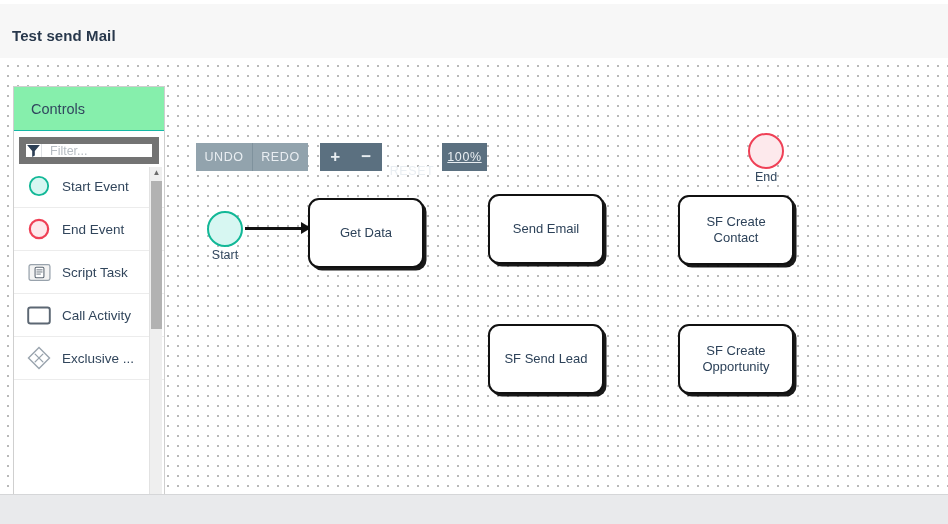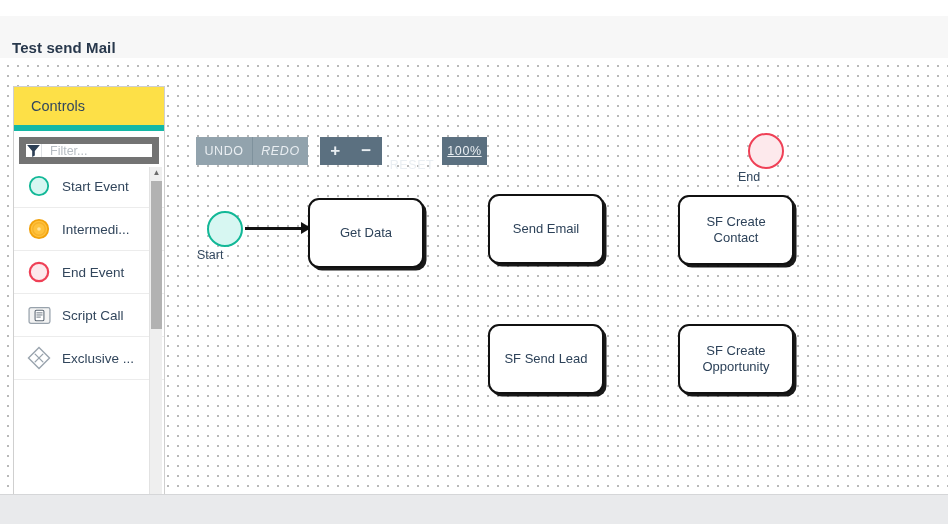--- a/index.html
+++ b/index.html
@@ -5,21 +5,21 @@
   html,body{margin:0;padding:0;}
   body{
     width:948px;height:524px;overflow:hidden;
     font-family:"Liberation Sans", sans-serif;
     background:#ffffff;color:#2e4057;
   }
   .app{position:relative;width:948px;height:524px;box-sizing:border-box;}
 
   
   .titlebar{
-    position:absolute;left:0;top:16px;width:948px;height:58px;
+    position:absolute;left:0;top:4px;width:948px;height:58px;
     background:#f7f7f7;border-bottom:1px solid #dcdcdc;box-sizing:border-box;
   }
   .titlebar .title{
     position:absolute;left:12px;top:23px;
     font-size:15px;font-weight:bold;color:#28384c;letter-spacing:.1px;
   }
 
   
   .canvas{
     position:absolute;left:0;top:58px;width:948px;height:436px;
@@ -35,21 +35,21 @@
     position:absolute;left:0;top:494px;width:948px;height:30px;
     background:#e9eaec;border-top:1px solid #d5d6d8;box-sizing:border-box;
   }
 
   
   .palette{
     position:absolute;left:13px;top:28px;width:152px;height:432px;
     background:#ffffff;border:1px solid #cfcfcf;box-sizing:border-box;
   }
   .palette-head{
-    height:44px;background:#fde047;border-bottom:6px solid #14b8a6;
+    height:44px;background:#86efac;border-bottom:1px solid #14b8a6;
     display:flex;align-items:center;padding-left:17px;box-sizing:border-box;
   }
   .palette-head span{font-size:14.5px;color:#31465e;}
 
   .filter-row{
     display:flex;height:27px;margin:6px 5px 0 5px;
     border:7px solid #737373;box-sizing:border-box;background:#fff;
   }
   .filter-btn{
     width:28px;display:flex;align-items:center;justify-content:center;
@@ -83,53 +83,53 @@
     position:absolute;left:0;width:13px;height:12px;
     display:flex;align-items:center;justify-content:center;
     font-size:8px;color:#6b6b6b;line-height:1;
   }
   .pscroll .arrowUp{top:0;}
   .pscroll .thumb{
     position:absolute;left:1px;top:14px;width:11px;height:148px;background:#b2b2b2;
   }
 
   
-  .dtoolbar{position:absolute;left:196px;top:85px;display:flex;align-items:center;height:16px;}
+  .dtoolbar{position:absolute;left:196px;top:85px;display:flex;align-items:flex-start;height:16px;}
   .tgroup{display:flex;height:28px;}
   .tbtn{
     display:flex;align-items:center;justify-content:center;
     color:#e9eef2;font-size:12.5px;letter-spacing:.6px;
     box-sizing:border-box;user-select:none;
   }
   .tb-light{background:#92a3ad;}
   .tb-dark{background:#5b7080;}
   .sep{width:1px;background:#7f929d;}
   .gap{width:12px;}
   .tbtn.undo{width:56px;}
-  .tbtn.redo{width:55px;font-style:italic;}
+  .tbtn.redo{width:55px;}
   .tbtn.plus{width:31px;font-size:17px;font-weight:bold;}
   .tbtn.minus{width:31px;font-size:17px;font-weight:bold;}
   .tbtn.reset{width:60px;margin-top:28px;}
   .tbtn.zoom{width:45px;text-decoration:underline;}
 
   
   .node{
     position:absolute;background:#ffffff;border:2.5px solid #111111;
     border-radius:11px;box-sizing:border-box;
     display:flex;align-items:center;justify-content:center;text-align:center;
     font-size:13px;color:#2d4259;line-height:1.25;
     box-shadow:3px 3px 0 -0.5px rgba(0,0,0,0.9);
   }
   .ev{
     position:absolute;border-radius:50%;box-sizing:border-box;
   }
   .ev.start{border:2.5px solid #12b897;background:#d7f7f2;}
   .ev.end{border:2.5px solid #ef4056;background:#fde9ec;}
   .evlabel{
-    position:absolute;font-size:12.5px;color:#33485f;white-space:nowrap;
+    position:absolute;font-size:12.5px;color:#33485f;text-align:center;white-space:nowrap;
   }
   .conn{position:absolute;background:#111;height:2.5px;}
   .arrowhead{
     position:absolute;width:0;height:0;
     border-top:6px solid transparent;border-bottom:6px solid transparent;
     border-left:10px solid #111;
   }
 </style>
 </head>
 <body>
@@ -161,52 +161,50 @@
         <div class="pitem">
           <span class="ic">
             <svg width="22" height="22" viewBox="0 0 24 24">
                 <circle cx="12" cy="12" r="10" fill="#d7f7f2" stroke="#12b897" stroke-width="2"></circle>
               </svg>
           </span>
           <span class="lbl">Start Event</span>
         </div>
 
 
-        <div class="pitem">
-          <span class="ic">
-            <svg width="22" height="22" viewBox="0 0 24 24">
-              <circle cx="12" cy="12" r="10" fill="#ffc23c" stroke="#f2a20c" stroke-width="2"></circle>
-              <circle cx="12" cy="12" r="6.8" fill="#ffc23c" stroke="#f7b22b" stroke-width="1.5"></circle>
-              <circle cx="12" cy="12" r="2" fill="#ffe39a"></circle>
-            </svg>
-          </span>
-          <span class="lbl">Intermedi...</span>
-        </div>
 
         <div class="pitem">
           <span class="ic">
             <svg width="22" height="22" viewBox="0 0 24 24">
                 <circle cx="12" cy="12" r="10" fill="#fde9ec" stroke="#ef4056" stroke-width="2.4"></circle>
               </svg>
           </span>
           <span class="lbl">End Event</span>
         </div>
 
 
         <div class="pitem">
           <span class="ic">
             <svg width="23" height="19" viewBox="0 0 26 20">
               <rect x="1.2" y="1.2" width="23.6" height="17.6" rx="2" fill="#f3f3f3" stroke="#98a2ac" stroke-width="1.4"></rect>
               <rect x="8" y="4" width="10" height="12" rx="1.5" fill="#ffffff" stroke="#5c6773" stroke-width="1.2"></rect>
               <path d="M10 7h6M10 9.4h6M10 11.8h4" stroke="#5c6773" stroke-width="1" stroke-linecap="round"></path>
             </svg>
           </span>
-          <span class="lbl">Script Call</span>
-        </div>
-
+          <span class="lbl">Script Task</span>
+        </div>
+
+        <div class="pitem">
+          <span class="ic">
+            <svg width="24" height="19" viewBox="0 0 26 20">
+                <rect x="1.3" y="1.3" width="23.4" height="17.4" rx="2.5" fill="#ffffff" stroke="#5c6773" stroke-width="2.1"></rect>
+              </svg>
+          </span>
+          <span class="lbl">Call Activity</span>
+        </div>
 
         <div class="pitem">
           <span class="ic">
             <svg width="24" height="24" viewBox="0 0 26 26">
               <path d="M13 1.6 24.4 13 13 24.4 1.6 13z" fill="#ffffff" stroke="#9aa4ae" stroke-width="1.5"></path>
               <path d="M8.8 8.8 17.2 17.2M17.2 8.8 8.8 17.2" stroke="#9aa4ae" stroke-width="1.5" stroke-linecap="round"></path>
             </svg>
           </span>
           <span class="lbl">Exclusive ...</span>
         </div>

